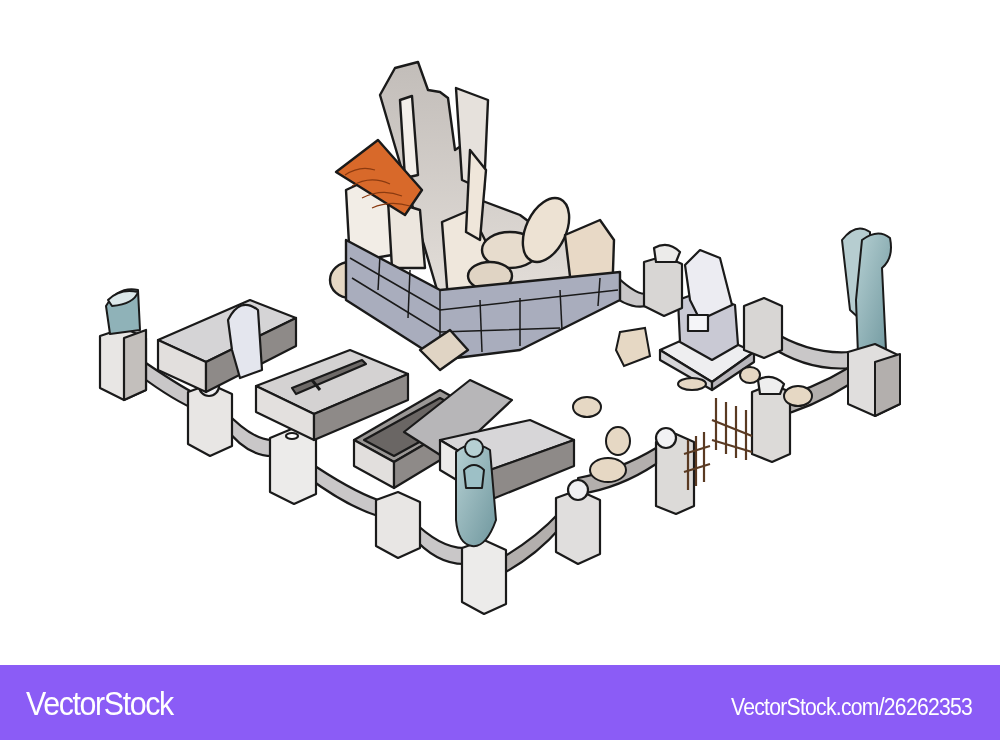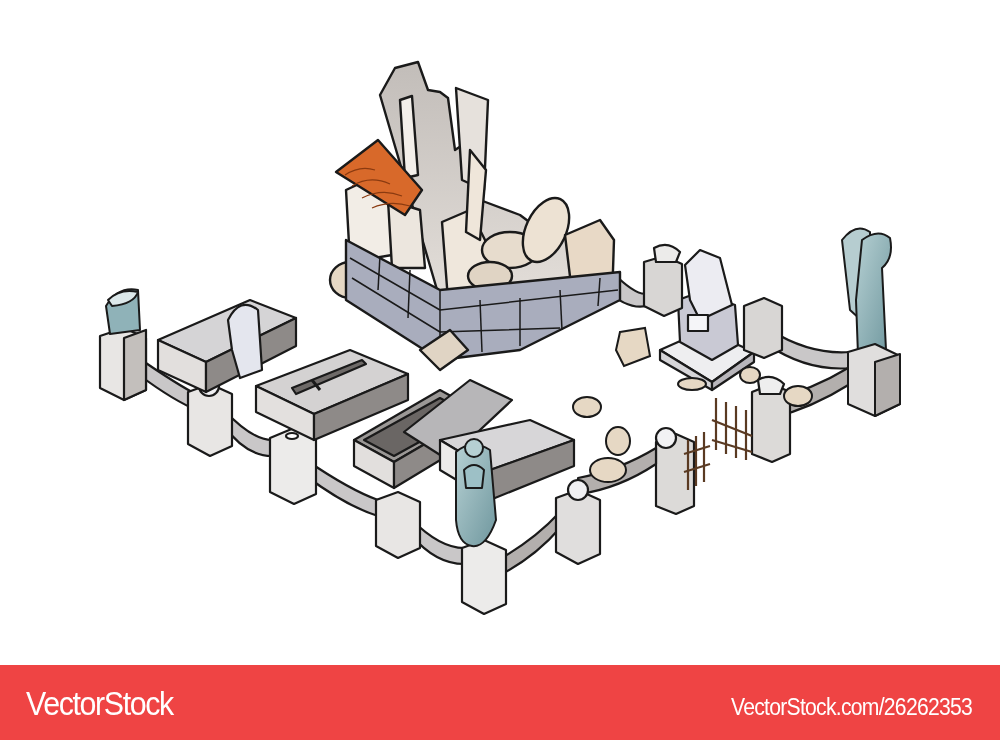--- a/index.html
+++ b/index.html
@@ -1,19 +1,19 @@
 <!DOCTYPE html>
 <html><head>
 <meta charset="utf-8">
 <style>
   html, body { margin: 0; padding: 0; background: #ffffff; }
   body { width: 1000px; height: 746px; position: relative; overflow: hidden; font-family: "Liberation Sans", sans-serif; }
   .canvas { position: absolute; left: 0; top: 0; width: 1000px; height: 665px; background: #ffffff; }
   .canvas svg { position: absolute; left: 0; top: 0; }
-  .footer { position: absolute; left: 0; top: 665px; width: 1000px; height: 75px; background: #ef4444; color: #ffffff; }
+  .footer { position: absolute; left: 0; top: 665px; width: 1000px; height: 75px; background: #8b5cf6; color: #ffffff; }
   .footer .brand { position: absolute; left: 26px; top: 20px; font-size: 33px; letter-spacing: -1.5px; font-family: "Liberation Sans", sans-serif; transform: scaleX(0.92); transform-origin: left center; }
   .footer .url { position: absolute; right: 28px; top: 29px; font-size: 23px; letter-spacing: -0.8px; font-family: "Liberation Sans", sans-serif; transform: scaleX(0.92); transform-origin: right center; }
 </style>
 </head>
 <body>
 
 <div class="canvas">
   <svg width="1000" height="665" viewBox="0 0 1000 665">
     <defs>
       <linearGradient id="wallGrad" x1="0" y1="0" x2="0" y2="1">

